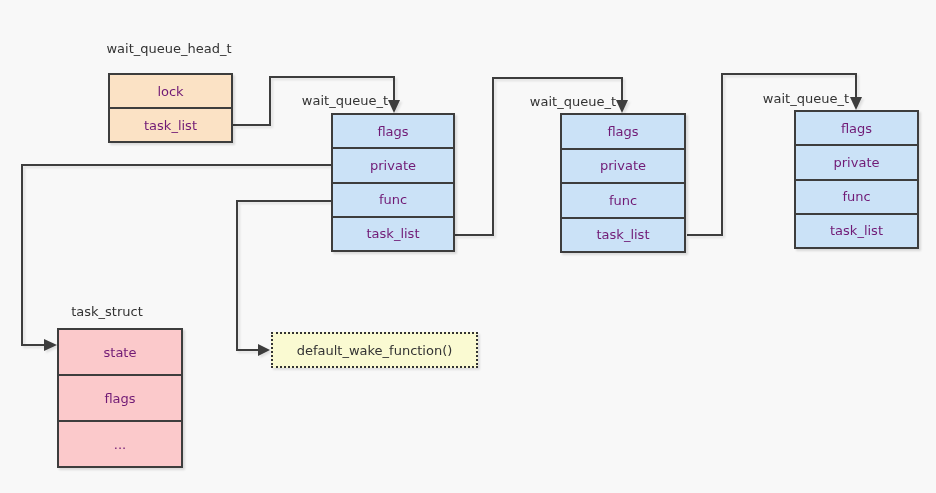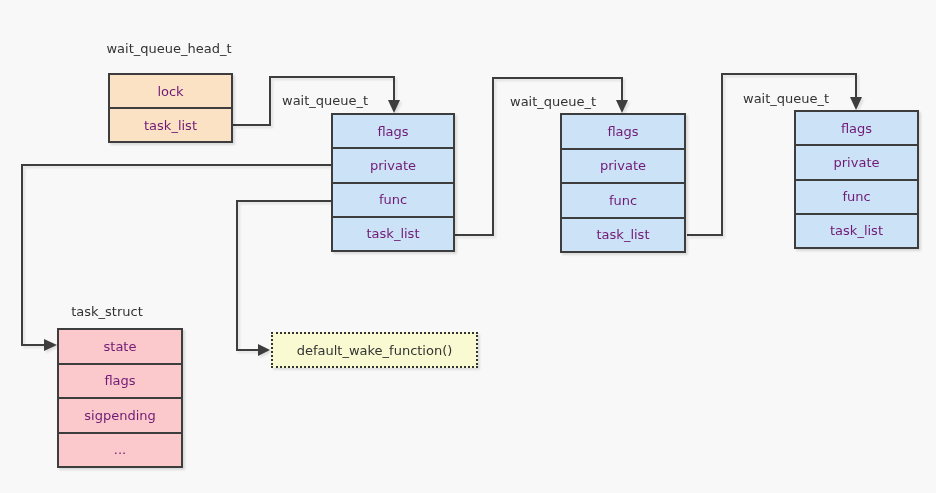--- a/index.html
+++ b/index.html
@@ -47,21 +47,21 @@
   .head-fill  { background: #fbe2c5; }
   .queue-fill { background: #cbe2f7; }
   .task-fill  { background: #fbc9cb; }
   .free-label {
     position: absolute;
     font-size: 13px;
     color: #333333;
     white-space: nowrap;
   }
   .ta-c { text-align: center; }
-  .ta-r { text-align: left; }
+  .ta-r { text-align: right; }
   .wake-box {
     position: absolute;
     box-sizing: border-box;
     border: 2px dotted #333333;
     background: #fafad2;
     display: flex;
     align-items: center;
     justify-content: center;
     font-size: 13px;
     color: #333333;
@@ -118,19 +118,18 @@
     <div class="cell">flags</div>
     <div class="cell">private</div>
     <div class="cell">func</div>
     <div class="cell">task_list</div>
   </div>
 
   <div class="free-label ta-c" style="left:57px; top:304px; width:100px;">task_struct</div>
   <div class="struct task-fill" style="left:57px; top:328px; width:126px; height:140px;">
     <div class="cell">state</div>
     <div class="cell">flags</div>
-    <div class="cell">sigpending</div>
     <div class="cell">...</div>
   </div>
 
   <div class="wake-box" style="left:271px; top:332px; width:207px; height:36px;text-align:center;">default_wake_function()</div>
 
 </div>
 
 </body></html>

